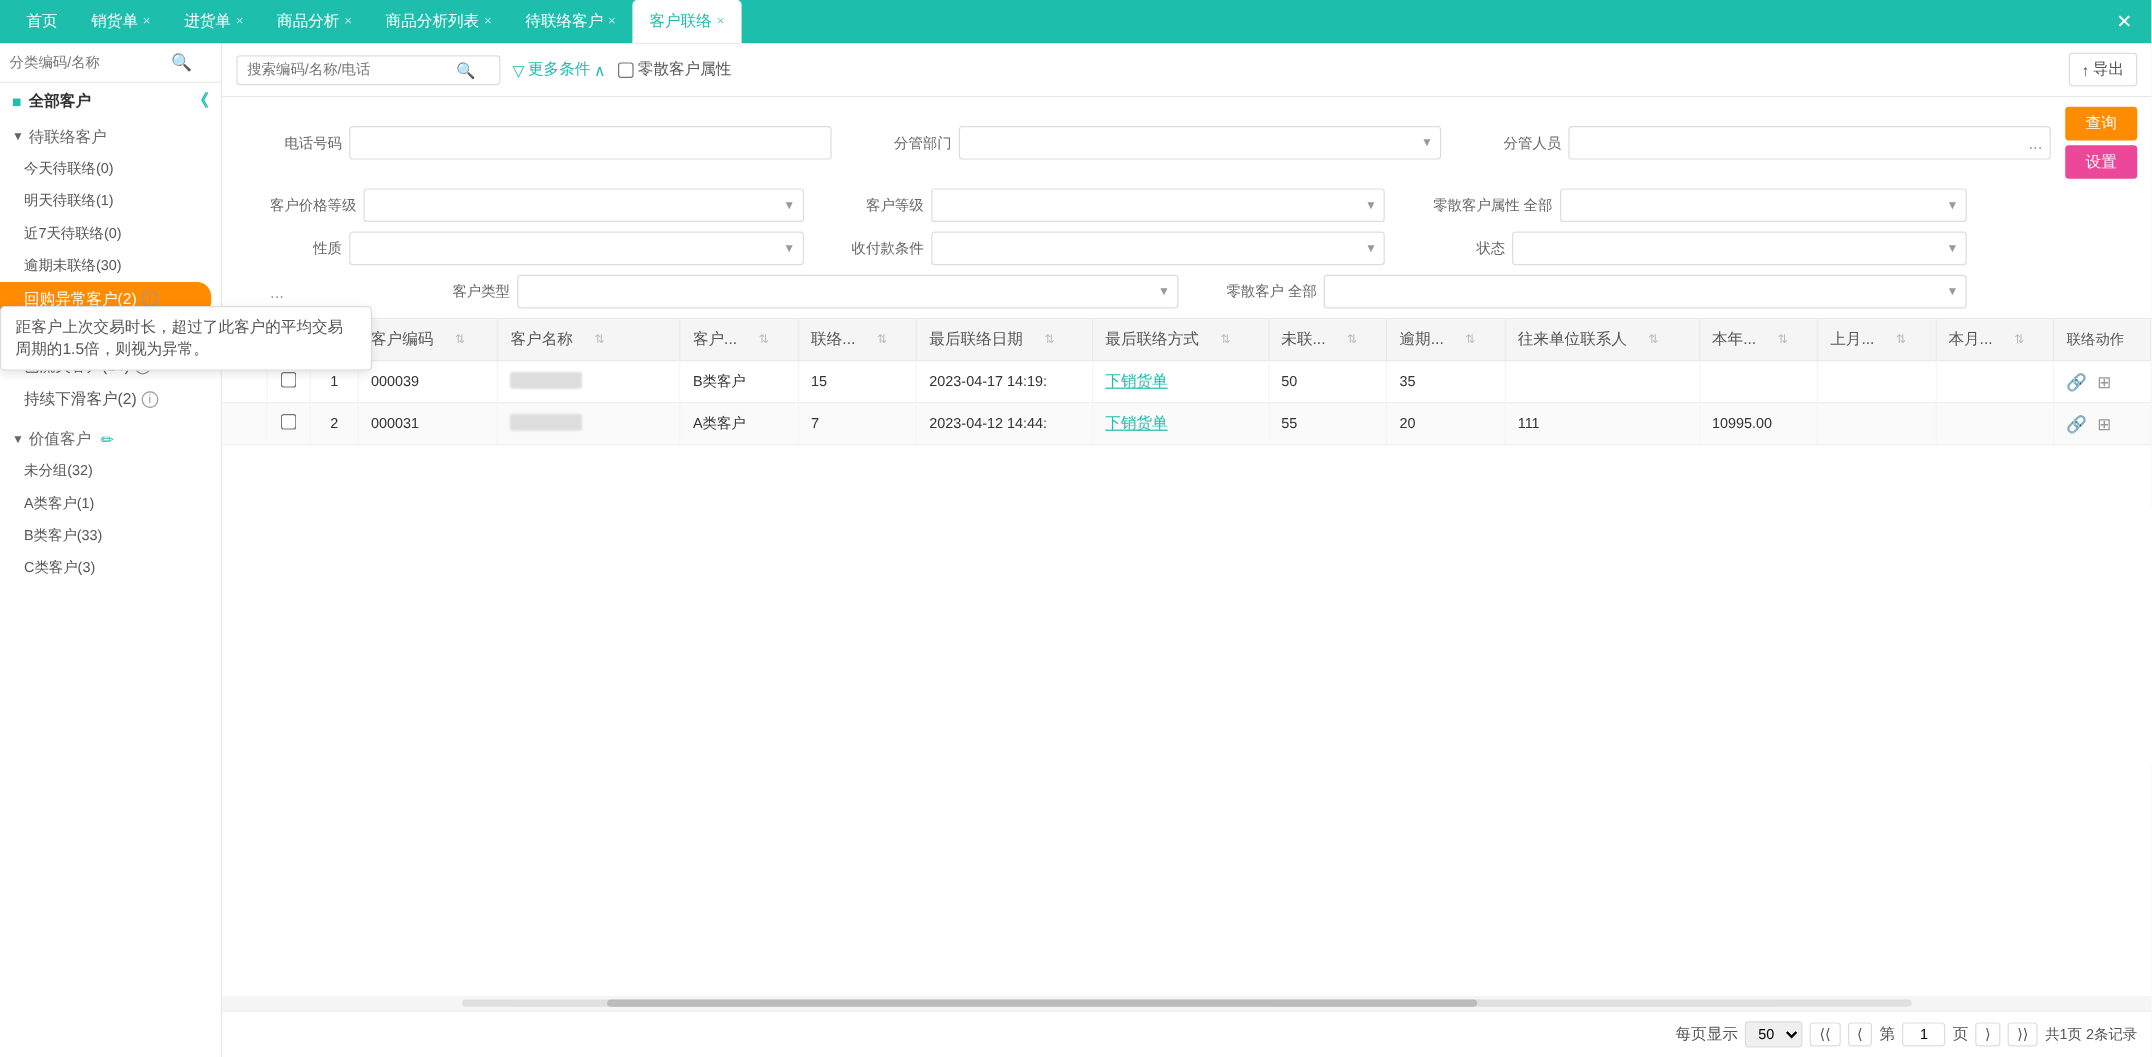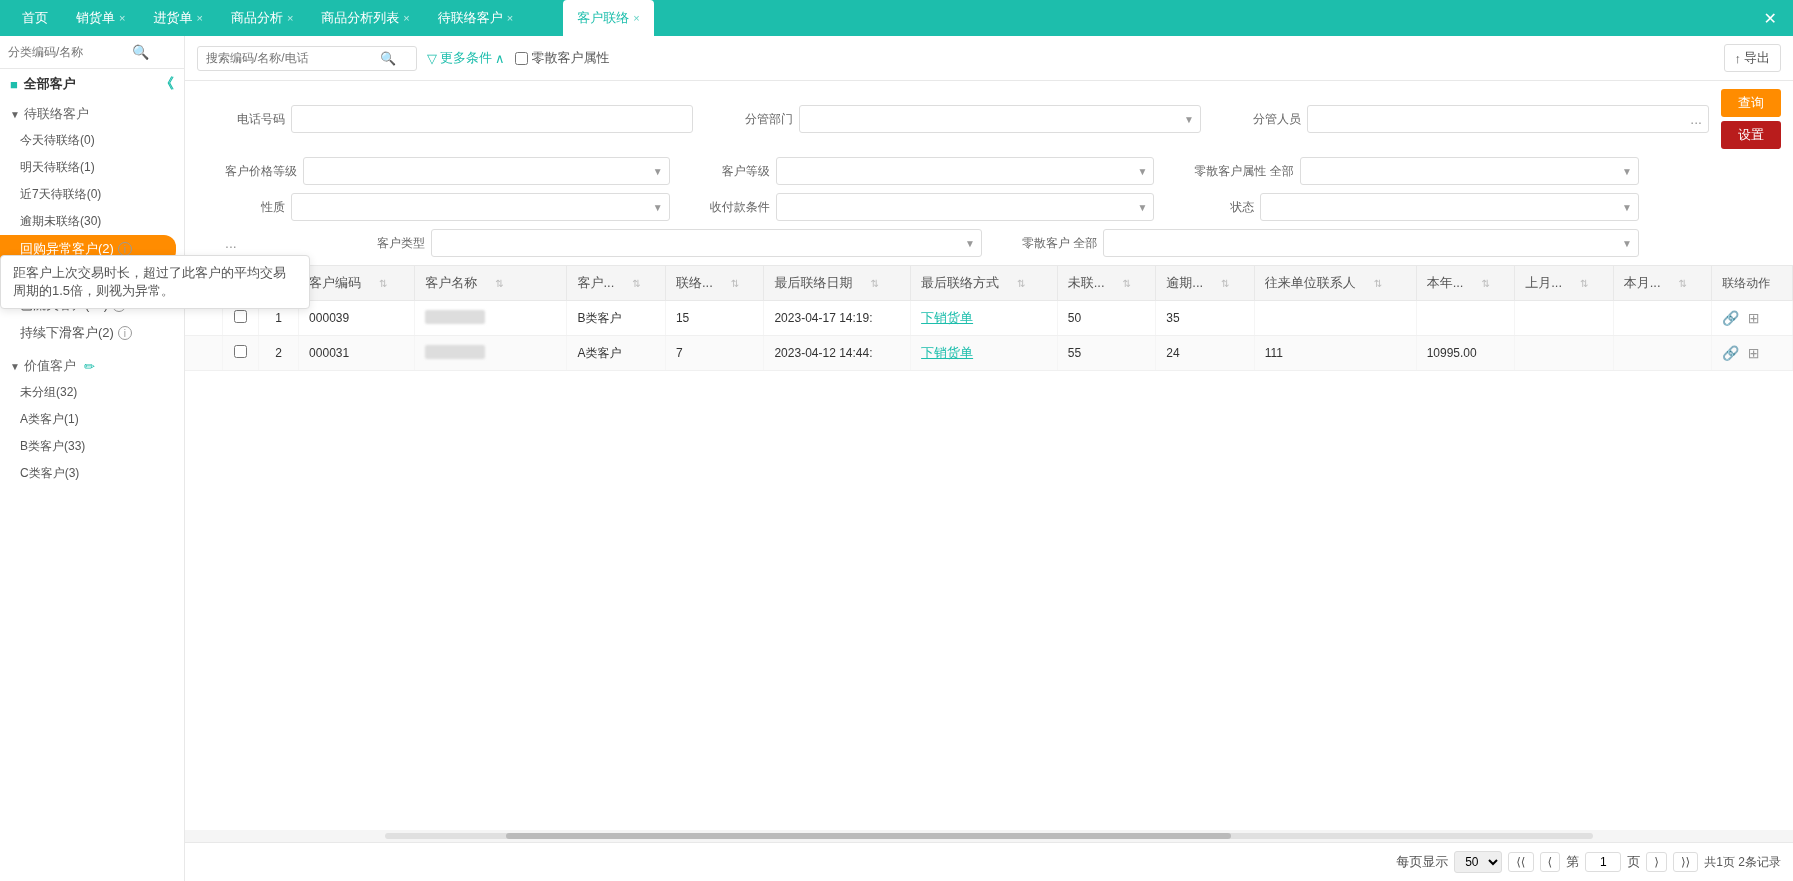--- a/index.html
+++ b/index.html
@@ -22,21 +22,20 @@
       align-items: center;
       cursor: pointer;
       color: white;
       font-size: 13px;
       white-space: nowrap;
     }
     .nav-item.active {
       background: white;
       color: #1dbeac;
       border-radius: 4px 4px 0 0;
-      margin-left: 36px;
     }
     .nav-close {
       margin-left: 4px;
       font-size: 11px;
       opacity: 0.7;
     }
     .nav-spacer { flex: 1; }
     .nav-x {
       color: white;
       cursor: pointer;
@@ -56,21 +55,21 @@
       background: white;
       border-right: 1px solid #e8e8e8;
       overflow-y: auto;
       flex-shrink: 0;
     }
     .sidebar-search {
       padding: 8px;
       border-bottom: 1px solid #e8e8e8;
       display: flex;
       align-items: center;
-      gap: 4px;
+      gap: 15px;
     }
     .sidebar-search input {
       border: none;
       outline: none;
       font-size: 12px;
       width: 120px;
       color: #999;
     }
     .sidebar-search-icon {
       color: #1dbeac;
@@ -237,21 +236,21 @@
       background: #ff8c00;
       color: white;
       border: none;
       padding: 5px 16px;
       border-radius: 3px;
       cursor: pointer;
       font-size: 13px;
       min-width: 60px;
     }
     .btn-settings {
-      background: #b91c1c;
+      background: #ec4899;
       color: white;
       border: none;
       padding: 5px 16px;
       border-radius: 3px;
       cursor: pointer;
       font-size: 13px;
       min-width: 60px;
     }
     .action-btns {
       display: flex;
@@ -740,21 +739,21 @@
                 <input type="checkbox" style="">
               </td>
               <td class="col-num">2</td>
               <td>000031</td>
               <td><span class="blurred-text"></span></td>
               <td>A类客户</td>
               <td>7</td>
               <td>2023-04-12 14:44:</td>
               <td><span class="link-text">下销货单</span></td>
               <td>55</td>
-              <td>24</td>
+              <td>20</td>
               <td>111</td>
               <td>10995.00</td>
               <td></td>
               <td></td>
               <td>
                 <div class="action-icons">
                   <span class="action-icon">🔗</span>
                   <span class="action-icon">⊞</span>
                 </div>
               </td>

